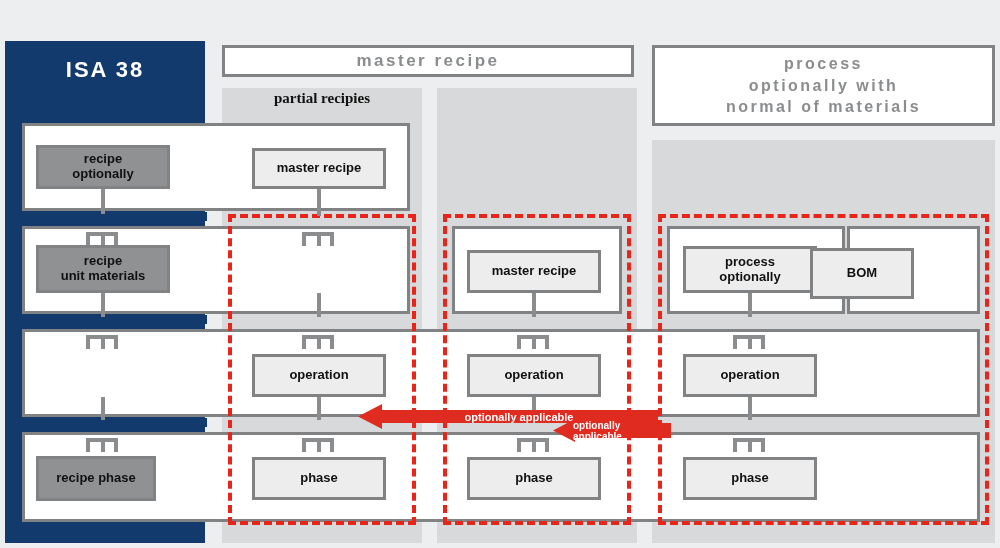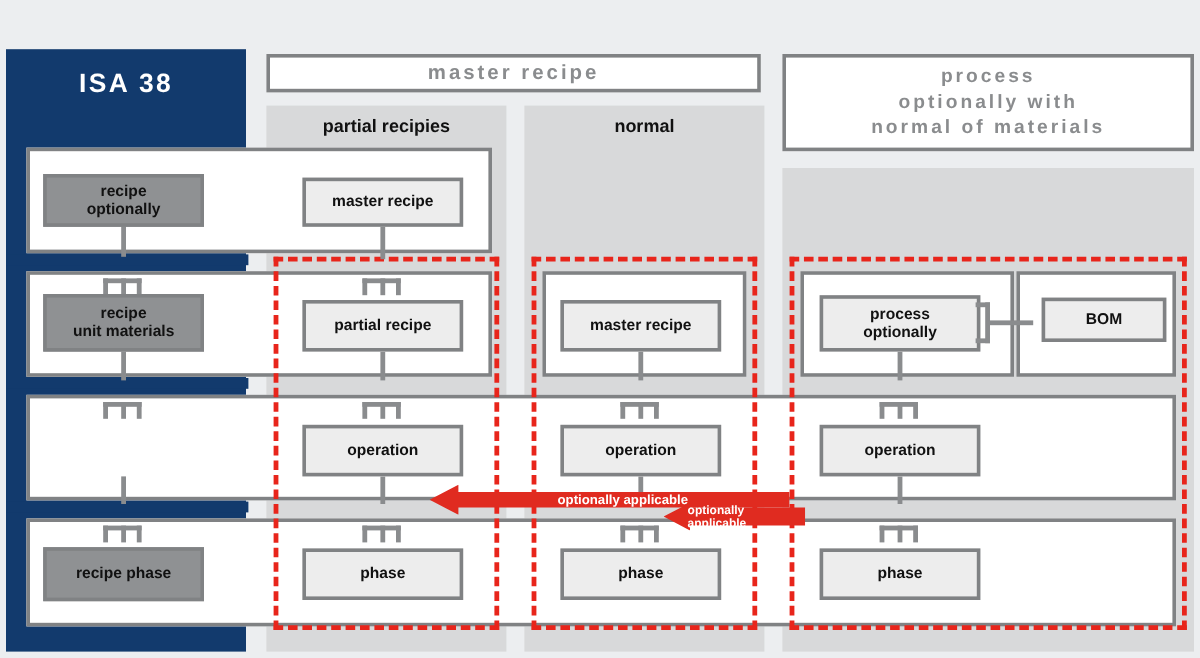--- a/index.html
+++ b/index.html
@@ -25,22 +25,22 @@
 
   
   .hdr-box {
     position: absolute; background: #ffffff;
     border: 3px solid #808284;
     display: flex; align-items: center; justify-content: center;
     text-align: center;
     color: #8a8c8e; font-weight: bold; letter-spacing: 2.5px;
   }
   .hdr-sub {
-    position: absolute; display: flex; align-items: center; justify-content: center;
-    color: #111; font-weight: bold; font-size: 15px;
+    position: absolute; display: flex; align-items: flex-start; justify-content: center;
+    color: #111; font-weight: bold; font-size: 15px; font-family: Liberation Serif, serif;
   }
 
   
   .isa-panel {
     position: absolute; background: #123a6d;
     display: flex; align-items: flex-start; justify-content: center;
   }
   .isa-label {
     color: #fff; font-weight: bold; font-size: 22px;
     letter-spacing: 2px; margin-top: 16px;
@@ -112,23 +112,20 @@
 
   <div class="hdr-box" style="left:652px; top:45px; width:343px; height:81px; font-size:16px; flex-direction:column; line-height:1.35;">
     <span>process</span>
     <span>optionally with</span>
     <span>normal of materials</span>
   </div>
 
   <div class="hdr-sub" style="left:222px; top:90px; width:200px; height:30px;">
     <span>partial recipies</span>
   </div>
-  <div class="hdr-sub" style="left:437px; top:90px; width:200px; height:30px;">
-    <span>normal</span>
-  </div>
 
   <div class="isa-panel" style="left:5px; top:41px; width:200px; height:502px;">
     <div class="isa-label">ISA 38</div>
   </div>
 
   <div class="rowpanel" style="left:22px; top:123px; width:388px; height:88px;"></div>
   <div class="navybar" style="left:5px; top:212px; width:202px; height:9px;"></div>
 
   <div class="rowpanel" style="left:22px; top:226px; width:388px; height:88px;"></div>
   <div class="rowpanel" style="left:452px; top:226px; width:170px; height:88px;"></div>
@@ -160,37 +157,34 @@
   <div class="forkmid" style="left:101px; top:232px; height:14px;"></div>
   <div class="vline" style="left:101px; top:293px; height:24px;"></div>
   <div class="node gray" style="left:36px; top:245px; width:134px; height:48px; flex-direction:column;">
     <span>recipe</span>
     <span>unit materials</span>
   </div>
 
   <div class="fork" style="left:302px; top:232px; width:32px; height:14px;"></div>
   <div class="forkmid" style="left:317px; top:232px; height:14px;"></div>
   <div class="vline" style="left:317px; top:293px; height:24px;"></div>
-  <div class="node light" style="left:252px; top:250px; width:134px; height:43px;">
-    <span>partial recipe</span>
-  </div>
 
   <div class="vline" style="left:532px; top:293px; height:24px;"></div>
   <div class="node light" style="left:467px; top:250px; width:134px; height:43px;">
     <span>master recipe</span>
   </div>
 
   <div class="vline" style="left:748px; top:293px; height:24px;"></div>
   <div class="node light" style="left:683px; top:246px; width:134px; height:47px; flex-direction:column;">
     <span>process</span>
     <span>optionally</span>
   </div>
   <div class="sidebracket" style="left:813px; top:252px; width:12px; height:34px;"></div>
   <div class="hline" style="left:823px; top:267px; width:38px;"></div>
-  <div class="node light" style="left:868px; top:248px; width:104px; height:37px;">
+  <div class="node light" style="left:810px; top:248px; width:104px; height:51px;">
     <span>BOM</span>
   </div>
 
   <div class="fork" style="left:86px; top:335px; width:32px; height:14px;"></div>
   <div class="forkmid" style="left:101px; top:335px; height:14px;"></div>
   <div class="vline" style="left:101px; top:397px; height:23px;"></div>
 
   <div class="fork" style="left:302px; top:335px; width:32px; height:14px;"></div>
   <div class="forkmid" style="left:317px; top:335px; height:14px;"></div>
   <div class="vline" style="left:317px; top:397px; height:23px;"></div>
@@ -207,21 +201,21 @@
 
   <div class="fork" style="left:733px; top:335px; width:32px; height:14px;"></div>
   <div class="forkmid" style="left:748px; top:335px; height:14px;"></div>
   <div class="vline" style="left:748px; top:397px; height:23px;"></div>
   <div class="node light" style="left:683px; top:354px; width:134px; height:43px;">
     <span>operation</span>
   </div>
 
   <div class="fork" style="left:86px; top:438px; width:32px; height:14px;"></div>
   <div class="forkmid" style="left:101px; top:438px; height:14px;"></div>
-  <div class="node gray" style="left:36px; top:456px; width:134px; height:45px;">
+  <div class="node gray" style="left:36px; top:456px; width:120px; height:45px;">
     <span>recipe phase</span>
   </div>
 
   <div class="fork" style="left:302px; top:438px; width:32px; height:14px;"></div>
   <div class="forkmid" style="left:317px; top:438px; height:14px;"></div>
   <div class="node light" style="left:252px; top:457px; width:134px; height:43px;">
     <span>phase</span>
   </div>
 
   <div class="fork" style="left:517px; top:438px; width:32px; height:14px;"></div>

